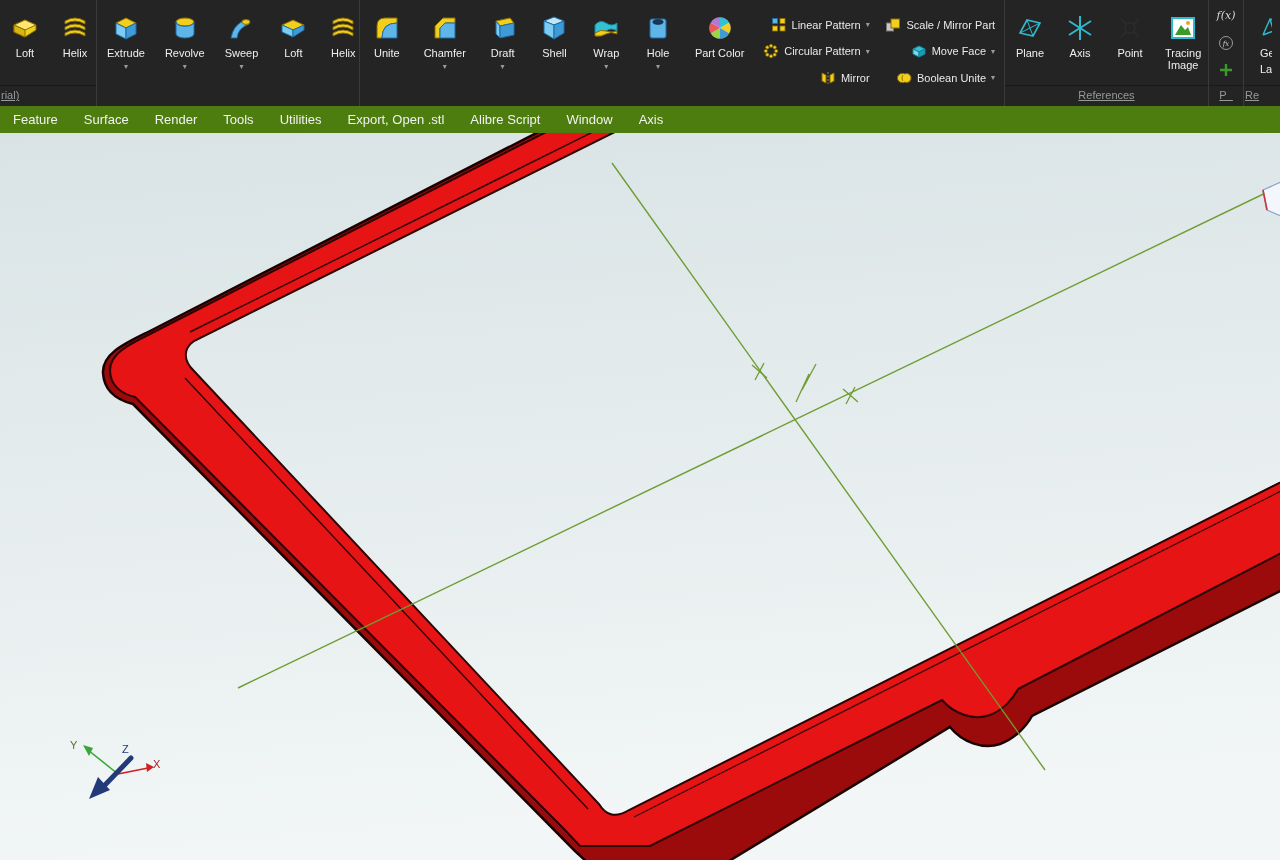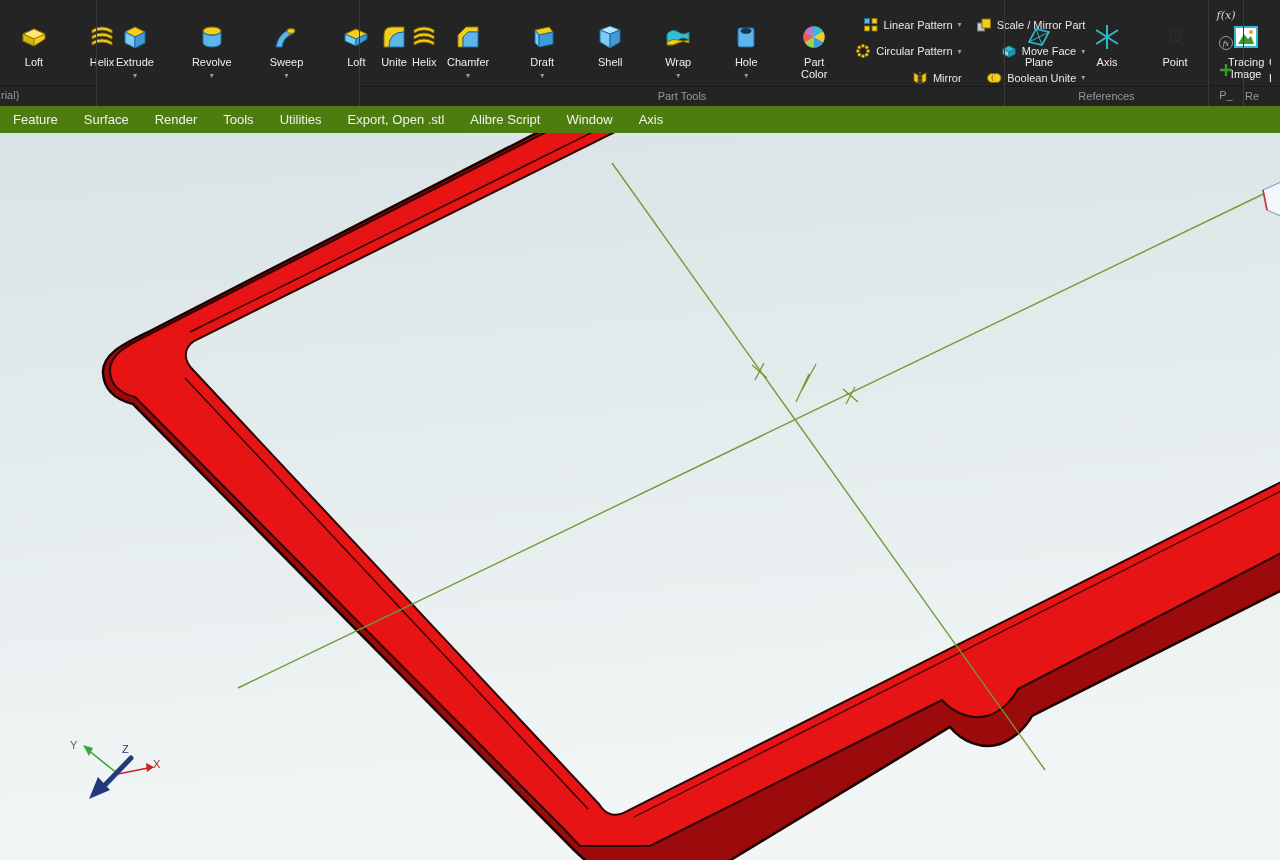--- a/index.html
+++ b/index.html
@@ -3,28 +3,28 @@
 <meta charset="utf-8">
 <style>
   html,body{margin:0;padding:0;background:#444;}
   .screen{position:relative;width:1280px;height:860px;overflow:hidden;
           font-family:"Liberation Sans",sans-serif;background:#242424;}
 
   
   .ribbon{display:flex;height:106px;background:#242424;align-items:stretch;}
   .rgroup{display:flex;flex-direction:column;flex:none;}
   .rbtns{height:86px;display:flex;justify-content:space-evenly;align-items:flex-start;}
-  .rbtn{background:none;border:0;margin:17px;padding:5px 2px 0;display:flex;flex-direction:column;
+  .rbtn{background:none;border:0;margin:8px;padding:5px 2px 0;display:flex;flex-direction:column;
         align-items:center;gap:4px;cursor:pointer;}
   .ricon{width:30px;height:30px;display:block;}
   .ricon svg{width:100%;height:100%;display:block;}
   .rlabel{font-size:11px;line-height:12px;color:#efefef;text-align:center;}
   .dd{font-size:8px;color:#9a9a9a;line-height:7px;}
   .rsec{height:20px;line-height:19px;font-size:11px;color:#949b99;text-align:center;
-        border-top:1px solid #191919;white-space:nowrap;}
+        border-top:1px solid #191919;white-space:nowrap;text-decoration:underline;}
   .rsec.left{text-align:left;padding-left:1px;}
   .vsep{width:1px;background:#3a3a3a;flex:none;}
   .stackcol{display:flex;flex-direction:column;justify-content:space-evenly;height:86px;padding:8px 2px;align-items:flex-end;}
   .sbtn{display:flex;align-items:center;gap:5px;background:none;border:0;color:#e9e9e9;
         font-size:11px;padding:2px 5px;cursor:pointer;white-space:nowrap;}
   .sicon{width:16px;height:16px;flex:none;}
   .sicon svg{width:100%;height:100%;display:block;}
   .sbtn .dd{font-size:8px;}
   .minicol{display:flex;flex-direction:column;justify-content:space-evenly;align-items:center;height:86px;}
   .mini{height:24px;width:100%;background:none;border:0;display:flex;align-items:center;
@@ -290,21 +290,20 @@
                   <circle cx="6" cy="8" r="4.5" fill="#f2cf1d" stroke="#8a6d00"></circle>
                   <circle cx="10.5" cy="8" r="4.5" fill="#f2cf1d" stroke="#8a6d00"></circle>
                   <path d="M7 4.2 a4.5 4.5 0 0 1 0 7.6" fill="none" stroke="#f2cf1d" stroke-width="1.4"></path>
                 </svg>
             </span>
             <span>Boolean Unite</span>
             <span class="dd">▾</span>
           </button>
         </div>
       </div>
-      <div class="rsec">Part Tools</div>
     </div>
 
     <div class="vsep"></div>
 
     <div class="rgroup" style="width:203px">
       <div class="rbtns">
         <button class="rbtn">
           <span class="ricon">
             <svg viewBox="0 0 30 30" fill="none" stroke="#2fb9cf" stroke-width="1.6">
                 <path d="M5 20 L12 7 L25 10 L18 23 Z"></path>

